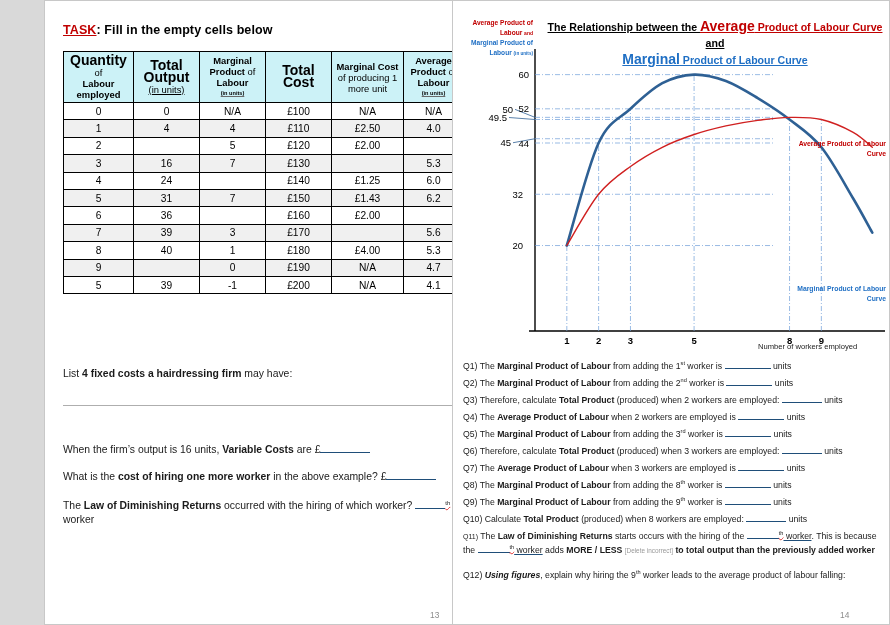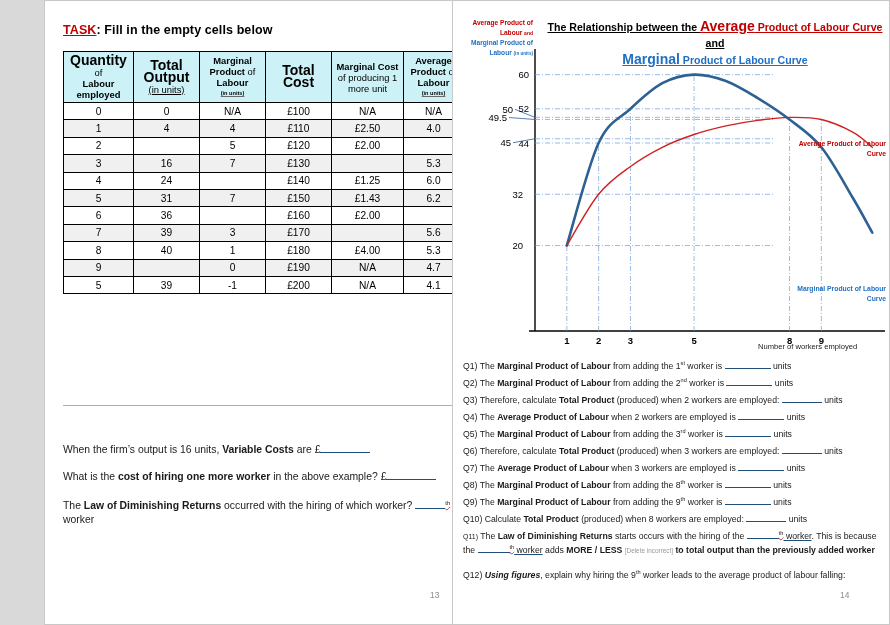--- a/index.html
+++ b/index.html
@@ -72,21 +72,21 @@
   }
   .hr-answer{
     position:absolute;left:18px;width:399px;height:0;
     border-top:1px solid #aeaeae;
   }
   .sup-red{
     font-size:6px;vertical-align:super;
     text-decoration:underline wavy #e03030;
   }
   .pagenum{
-    position:absolute;bottom:24px;
+    position:absolute;bottom:4px;
     font-size:8.4px;color:#8c8c8c;
   }
 
   
   .chart-title{
     position:absolute;left:92px;top:17px;width:340px;
     text-align:center;font-size:10.6px;color:#000;line-height:16px;
   }
   .chart-title .t-norm{
     font-weight:bold;text-decoration:underline;
@@ -279,20 +279,23 @@
           <td>39</td>
           <td>-1</td>
           <td>£200</td>
           <td>N/A</td>
           <td>4.1</td>
         </tr>
       </tbody>
   </table>
 
 
+  <div class="body-line" style="top:366px">
+    <span>List </span><b>4 fixed costs a hairdressing firm</b><span> may have:</span>
+  </div>
 
   <div class="hr-answer" style="top:404px"></div>
 
   <div class="body-line" style="top:442px">
     <span>When the firm’s output is 16 units, </span><b>Variable Costs</b><span> are £</span><span class="blank" style="width:50px"></span>
   </div>
 
   <div class="body-line" style="top:469px">
     <span>What is the </span><b>cost of hiring one more worker</b><span> in the above example? £</span><span class="blank" style="width:50px"></span>
   </div>

